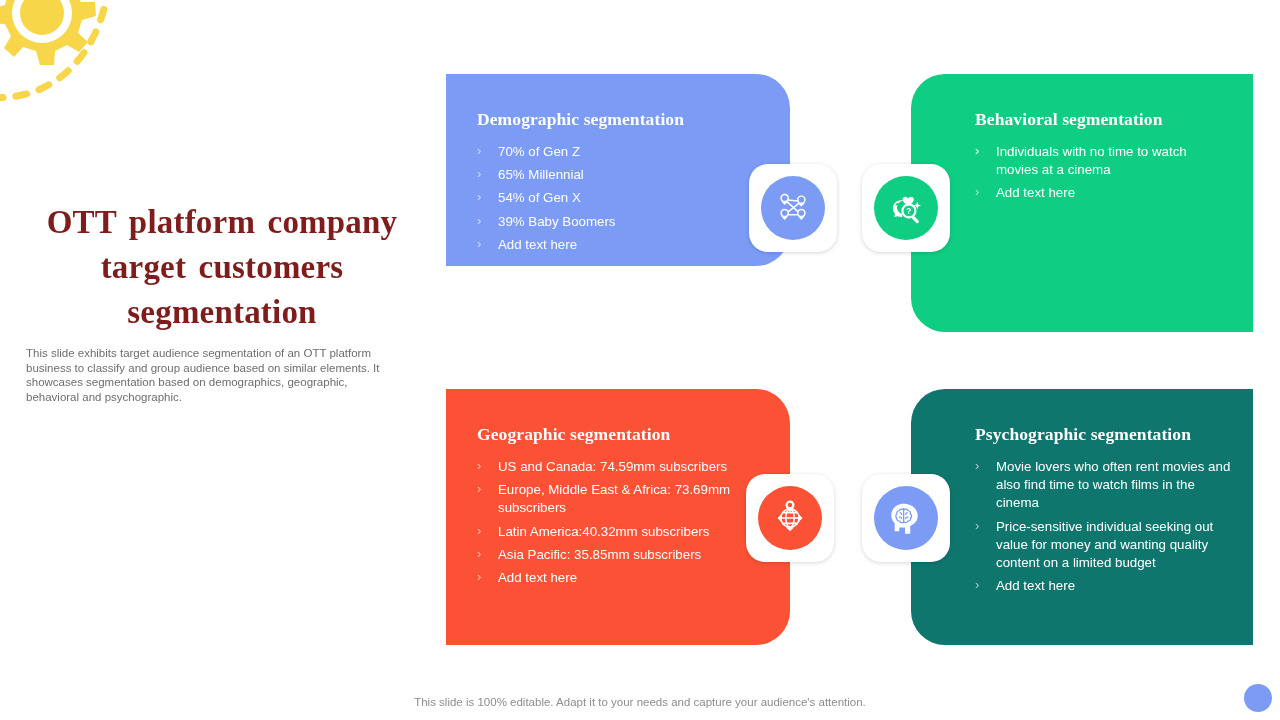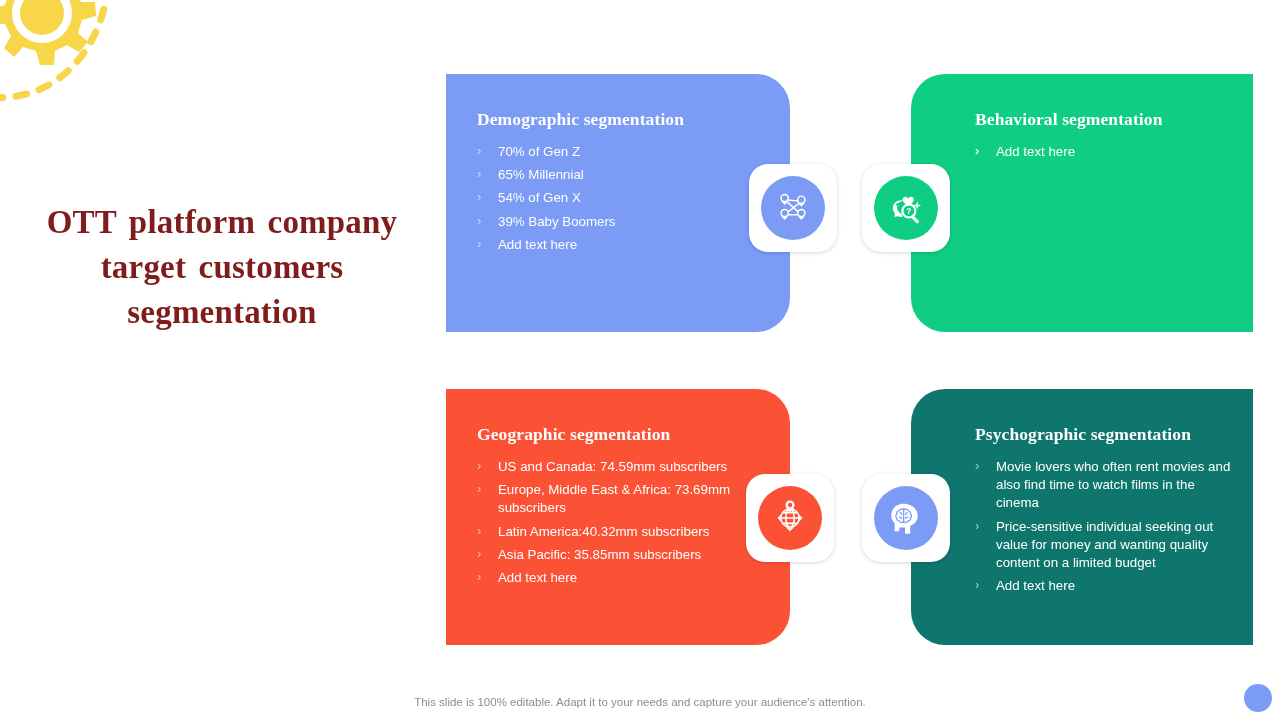--- a/index.html
+++ b/index.html
@@ -67,21 +67,21 @@
     color: #ffffff;
     margin-bottom: 5px;
   }
   ul.bullets li .chev {
     position: absolute; left: 0; top: -1px;
     font-size: 13px;
     color: rgba(255,255,255,.62);
   }
 
   
-  #card-demographic  { left: 446px; top: 74px;  width: 344px; height: 258px; }
+  #card-demographic  { left: 446px; top: 74px;  width: 344px; height: 192px; }
   #card-behavioral   { left: 911px; top: 74px;  width: 342px; height: 258px; }
   #card-geographic   { left: 446px; top: 389px; width: 344px; height: 256px; }
   #card-psychographic{ left: 911px; top: 389px; width: 342px; height: 256px; }
 
   #card-demographic   .card-inner { padding-left: 31px; }
   #card-behavioral    .card-inner { padding-left: 64px; padding-right: 30px; }
   #card-geographic    .card-inner { padding-left: 31px; }
   #card-psychographic .card-inner { padding-left: 64px; padding-right: 18px; }
 
   
@@ -124,41 +124,42 @@
       <circle cx="94" cy="69" r="30" fill="#ffffff"></circle>
       <circle cx="94" cy="69" r="22" fill="#F8D649"></circle>
       <g stroke="#F8D649" stroke-width="7" fill="none" stroke-linecap="round" stroke-dasharray="11 13">
         <path d="M44 153 C96 158 150 120 160 44"></path>
       </g>
     </svg>
   </div>
 
   <div class="left-col">
     <div class="title">OTT platform company target customers segmentation</div>
+    <div class="subtitle">This slide exhibits target audience segmentation of an OTT  platform business to classify and group audience based on similar elements. It showcases segmentation based on demographics, geographic, behavioral and psychographic.</div>
   </div>
 
   <div class="card left-card" id="card-demographic" style="background:#7B9BF5;">
     <div class="card-inner">
       <div class="card-title">Demographic segmentation</div>
       <ul class="bullets">
         <li><span class="chev">›</span><span>70% of Gen Z</span></li>
         <li><span class="chev">›</span><span>65% Millennial</span></li>
         <li><span class="chev">›</span><span>54% of Gen X</span></li>
         <li><span class="chev">›</span><span>39% Baby Boomers</span></li>
         <li><span class="chev">›</span><span>Add text here</span></li>
       </ul>
     </div>
   </div>
 
   <div class="card right-card" id="card-behavioral" style="background:#0FCE83;">
     <div class="card-inner">
       <div class="card-title">Behavioral segmentation</div>
       <ul class="bullets">
         <li><span class="chev">›</span></li>
-        <li><span class="chev">›</span></li>
+        <li><span class="chev">›</span><span>Individuals with no time to watch movies at a cinema</span></li>
         <li><span class="chev">›</span><span>Add text here</span></li>
       </ul>
     </div>
   </div>
 
   <div class="card left-card" id="card-geographic" style="background:#FB5236;">
     <div class="card-inner">
       <div class="card-title">Geographic segmentation</div>
       <ul class="bullets">
         <li><span class="chev">›</span><span>US and Canada: 74.59mm subscribers</span></li>

